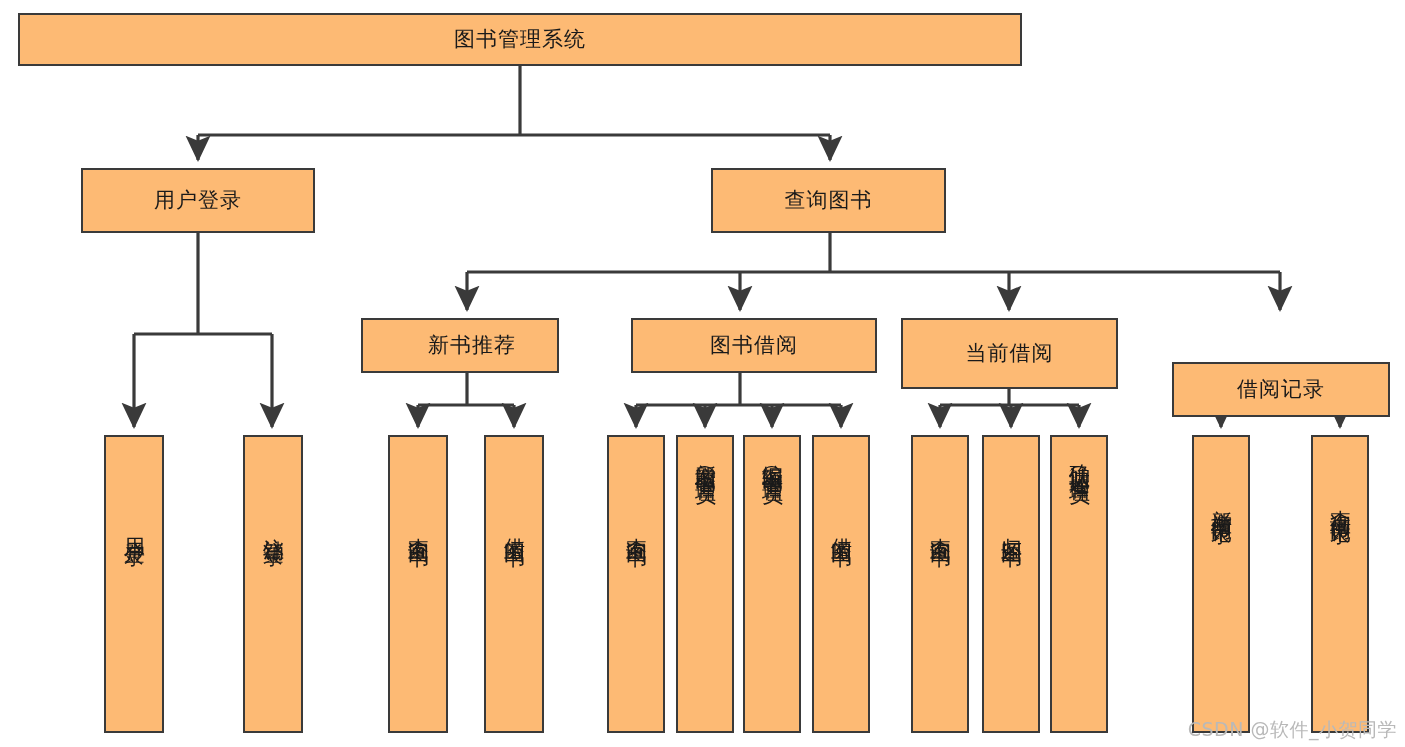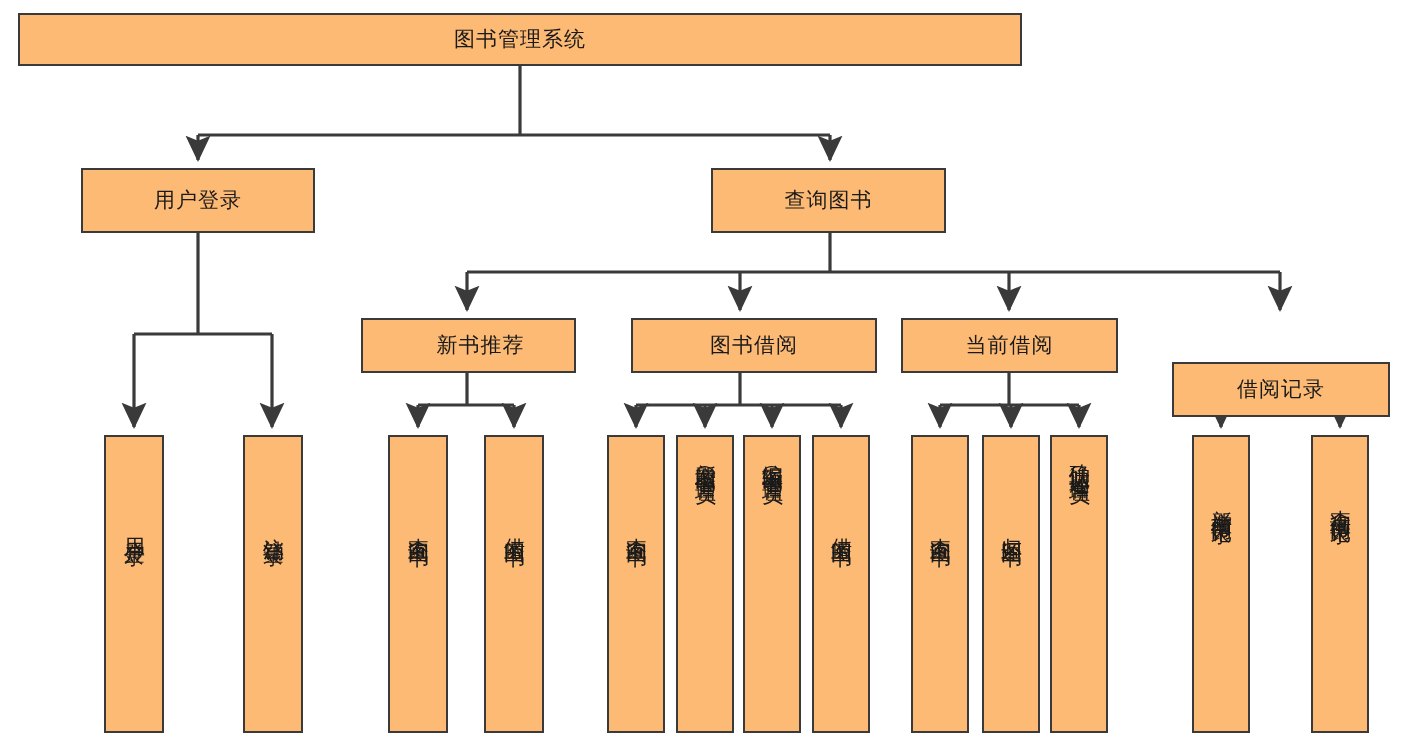--- a/index.html
+++ b/index.html
@@ -136,27 +136,27 @@
     <span class="node-label">图书管理系统</span>
   </div>
 
   <div class="node" id="node-l2-0" style="left: 81px; top: 168px; width: 234px; height: 65px;">
     <span class="node-label">用户登录</span>
   </div>
   <div class="node" id="node-l2-1" style="left: 711px; top: 168px; width: 235px; height: 65px;">
     <span class="node-label">查询图书</span>
   </div>
 
-  <div class="node" id="node-l3-0" style="left: 361px; top: 318px; width: 215px; height: 55px; padding-left: 24px;">
+  <div class="node" id="node-l3-0" style="left: 361px; top: 318px; width: 198px; height: 55px; padding-left: 24px;">
     <span class="node-label">新书推荐</span>
   </div>
   <div class="node" id="node-l3-1" style="left: 631px; top: 318px; width: 246px; height: 55px;">
     <span class="node-label">图书借阅</span>
   </div>
-  <div class="node" id="node-l3-2" style="left: 901px; top: 318px; width: 217px; height: 55px;">
+  <div class="node" id="node-l3-2" style="left: 901px; top: 318px; width: 217px; height: 71px;">
     <span class="node-label">当前借阅</span>
   </div>
   <div class="node" id="node-l3-3" style="left: 1172px; top: 318px; width: 218px; height: 55px; margin-top: 44px;">
     <span class="node-label">借阅记录</span>
   </div>
 
   <div class="node leaf mid" id="node-leaf-0" style="left: 104px; top: 435px; width: 60px; height: 298px;">
     <span class="node-label">用户登录</span>
   </div>
   <div class="node leaf mid" id="node-leaf-1" style="left: 243px; top: 435px; width: 60px; height: 298px;">
@@ -189,13 +189,14 @@
   <div class="node leaf hi" id="node-leaf-10" style="left: 1050px; top: 435px; width: 58px; height: 298px;">
     <span class="node-label">确认归还（管理员）</span>
   </div>
   <div class="node leaf midlow" id="node-leaf-11" style="left: 1192px; top: 435px; width: 58px; height: 298px;">
     <span class="node-label">新增借阅记录</span>
   </div>
   <div class="node leaf midlow" id="node-leaf-12" style="left: 1311px; top: 435px; width: 58px; height: 298px;">
     <span class="node-label">查询借阅记录</span>
   </div>
 
+  <div id="watermark" style="color: rgb(185, 185, 185);">CSDN @软件_小贺同学</div>
 </div>
 
 </body></html>

